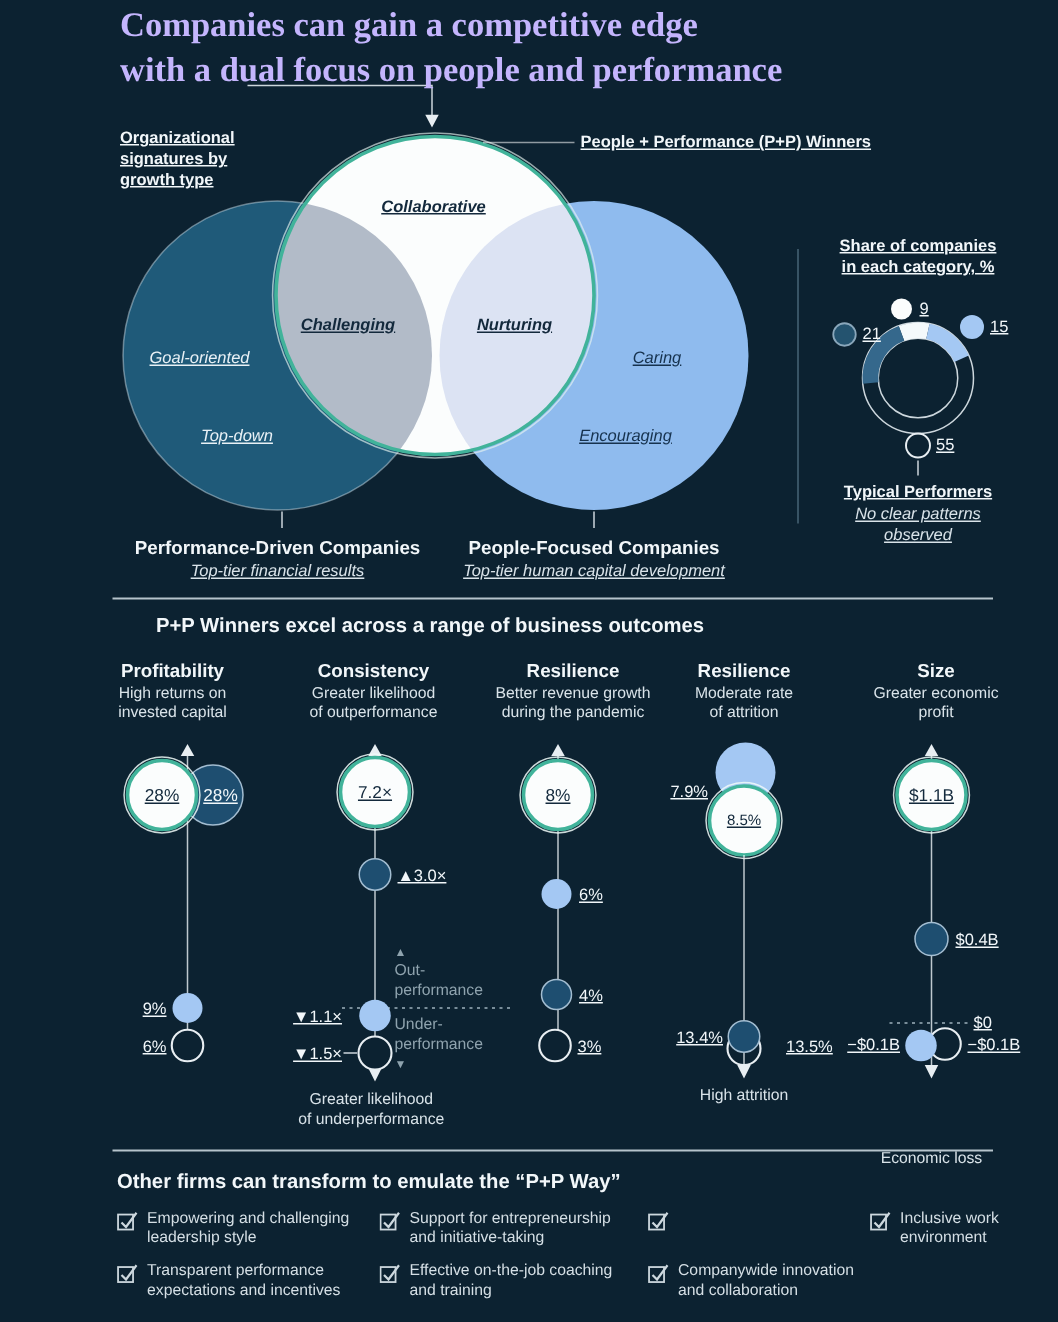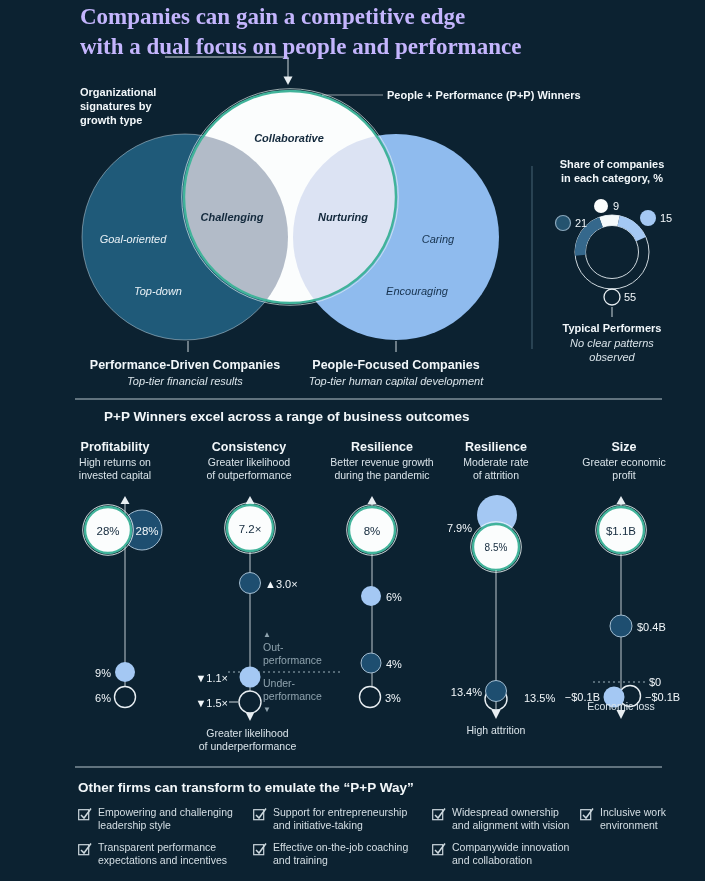--- a/index.html
+++ b/index.html
@@ -6,21 +6,21 @@
   #stage{position:relative;width:705px;height:881px;background:#0c2231;overflow:hidden;
          font-family:"Liberation Sans",sans-serif;color:#e8eff4;}
   .abs{position:absolute;}
   .b{font-weight:bold;}
   .i{font-style:italic;}
   .c{text-align:center;}
   .r{text-align:right;}
   .t23{font-size:23px;line-height:30px;font-family:"Liberation Serif",serif;font-weight:bold;color:#c4b5fd;}
   .t13{font-size:13.5px;}
   .t12{font-size:12.5px;}
-  .t11{font-size:11px;line-height:14px;}
+  .t11{font-size:11px;line-height:14px;text-decoration:underline;}
   .t10{font-size:10.5px;line-height:13px;}
   .white{color:#f2f7fa;}
   .muted{color:#d9e3e9;}
   .gray{color:#8fa3ae;}
   .navy{color:#13293c;}
   .lightnavy{color:#16324e;}
   .bl{display:block;}
   svg{display:block;}
   .itm{display:flex;gap:6px;align-items:flex-start;color:#d5dfe5;}
   .itm svg{flex:0 0 auto;margin-top:1px;}
@@ -225,21 +225,21 @@
   <div class="abs t11 navy c" style="left:474px;top:541px;width:44px;font-size:10px;">8.5%</div>
   <div class="abs t11 white r" style="left:440px;top:685px;width:42px;">13.4%</div>
   <div class="abs t11 white" style="left:511px;top:691px;margin-left:13px;">13.5%</div>
   <div class="abs t10 muted c" style="left:436px;top:724px;width:120px;">High attrition</div>
 
   <div class="abs t11 navy c" style="left:599px;top:524px;width:44px;font-size:11.5px;">$1.1B</div>
   <div class="abs t11 white" style="left:637px;top:620px;">$0.4B</div>
   <div class="abs t11 white" style="left:649px;top:675px;">$0</div>
   <div class="abs t11 white r" style="left:558px;top:690px;width:42px;">−$0.1B</div>
   <div class="abs t11 white" style="left:645px;top:690px;">−$0.1B</div>
-  <div class="abs t10 muted c" style="left:561px;top:700px;width:120px;">Economic loss</div>
+  <div class="abs t10 muted c" style="left:561px;top:766px;width:120px;">Economic loss</div>
 
   <div class="abs t13 b white" style="left:78px;top:780px;">Other firms can transform to emulate the “P+P Way”</div>
 
   <div class="abs t10 itm" style="left:78px;top:806px;width:172px;">
     <svg width="14" height="14" viewBox="0 0 14 14">
         <rect x="0.7" y="2.7" width="10" height="10" fill="none" stroke="#cdd8de" stroke-width="1.2"></rect>
         <path d="M3 8 L6 11 L13 1.5" fill="none" stroke="#cdd8de" stroke-width="1.5"></path>
       </svg>
     <span>
         <span class="bl">Empowering and challenging</span>
@@ -254,24 +254,20 @@
     <span>
         <span class="bl">Support for entrepreneurship</span>
         <span class="bl">and initiative-taking</span>
       </span>
   </div>
   <div class="abs t10 itm" style="left:432px;top:806px;width:150px;">
     <svg width="14" height="14" viewBox="0 0 14 14">
         <rect x="0.7" y="2.7" width="10" height="10" fill="none" stroke="#cdd8de" stroke-width="1.2"></rect>
         <path d="M3 8 L6 11 L13 1.5" fill="none" stroke="#cdd8de" stroke-width="1.5"></path>
       </svg>
-    <span>
-        <span class="bl">Widespread ownership</span>
-        <span class="bl">and alignment with vision</span>
-      </span>
   </div>
   <div class="abs t10 itm" style="left:580px;top:806px;width:100px;">
     <svg width="14" height="14" viewBox="0 0 14 14">
         <rect x="0.7" y="2.7" width="10" height="10" fill="none" stroke="#cdd8de" stroke-width="1.2"></rect>
         <path d="M3 8 L6 11 L13 1.5" fill="none" stroke="#cdd8de" stroke-width="1.5"></path>
       </svg>
     <span>
         <span class="bl">Inclusive work</span>
         <span class="bl">environment</span>
       </span>

